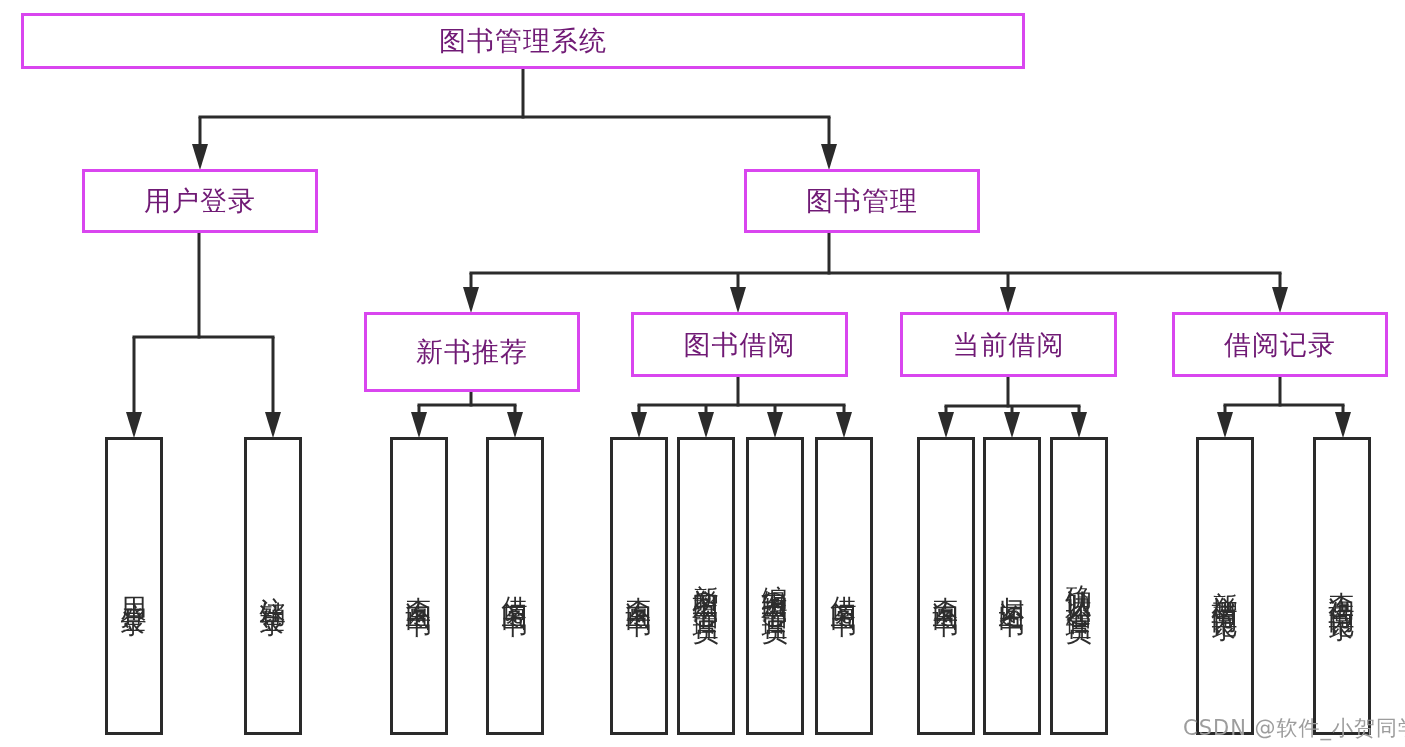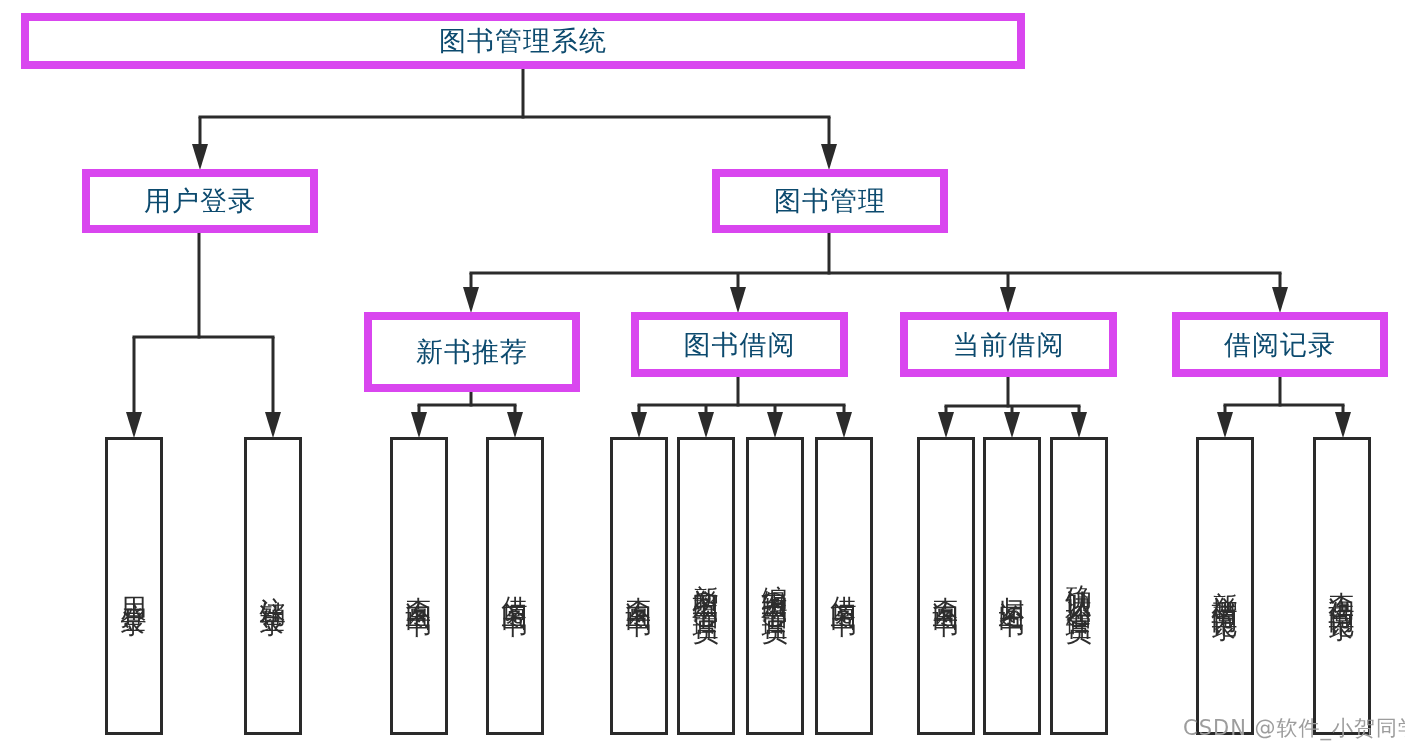--- a/index.html
+++ b/index.html
@@ -13,25 +13,25 @@
   }
   #connectors {
     position: absolute;
     left: 0; top: 0;
     width: 1405px; height: 747px;
   }
   .box {
     position: absolute;
     box-sizing: border-box;
     background: #ffffff;
-    border: 8px solid #d946ef;
+    border: 3px solid #d946ef;
     display: flex;
     align-items: center;
     justify-content: center;
-    color: #0c4a6e;
+    color: #701a75;
     font-size: 27px;
     letter-spacing: 1px;
     white-space: nowrap;
   }
   .vbox {
     position: absolute;
     box-sizing: border-box;
     background: #ffffff;
     border: 3px solid #2a2a2a;
     width: 58px;
@@ -132,21 +132,21 @@
       <polygon points="1071,412 1087,412 1079,438"></polygon>
 
       <polygon points="1217,412 1233,412 1225,438"></polygon>
       <polygon points="1335,412 1351,412 1343,438"></polygon>
     </g>
   </svg>
 
   <div class="box" style="left:21px; top:13px; width:1004px; height:56px;">图书管理系统</div>
 
   <div class="box" style="left:82px; top:169px; width:236px; height:64px;">用户登录</div>
-  <div class="box" style="left:712px; top:169px; width:236px; height:64px;">图书管理</div>
+  <div class="box" style="left:744px; top:169px; width:236px; height:64px;">图书管理</div>
 
   <div class="box" style="left:364px; top:312px; width:216px; height:80px;">新书推荐</div>
   <div class="box" style="left:900px; top:312px; width:217px; height:65px;">当前借阅</div>
   <div class="box" style="left:631px; top:312px; width:217px; height:65px;">图书借阅</div>
   <div class="box" style="left:1172px; top:312px; width:216px; height:65px;text-align:right;">借阅记录</div>
 
   <div class="vbox" style="left:105px;">
     <span class="vtext">用户登录</span>
   </div>
   <div class="vbox" style="left:244px;">

